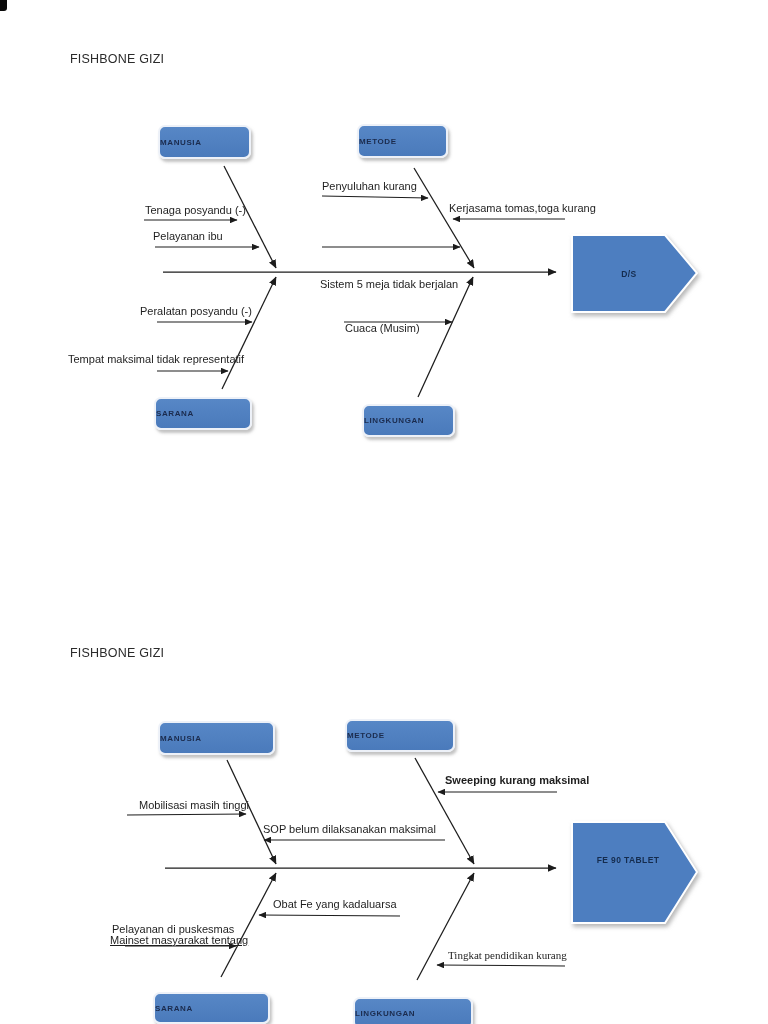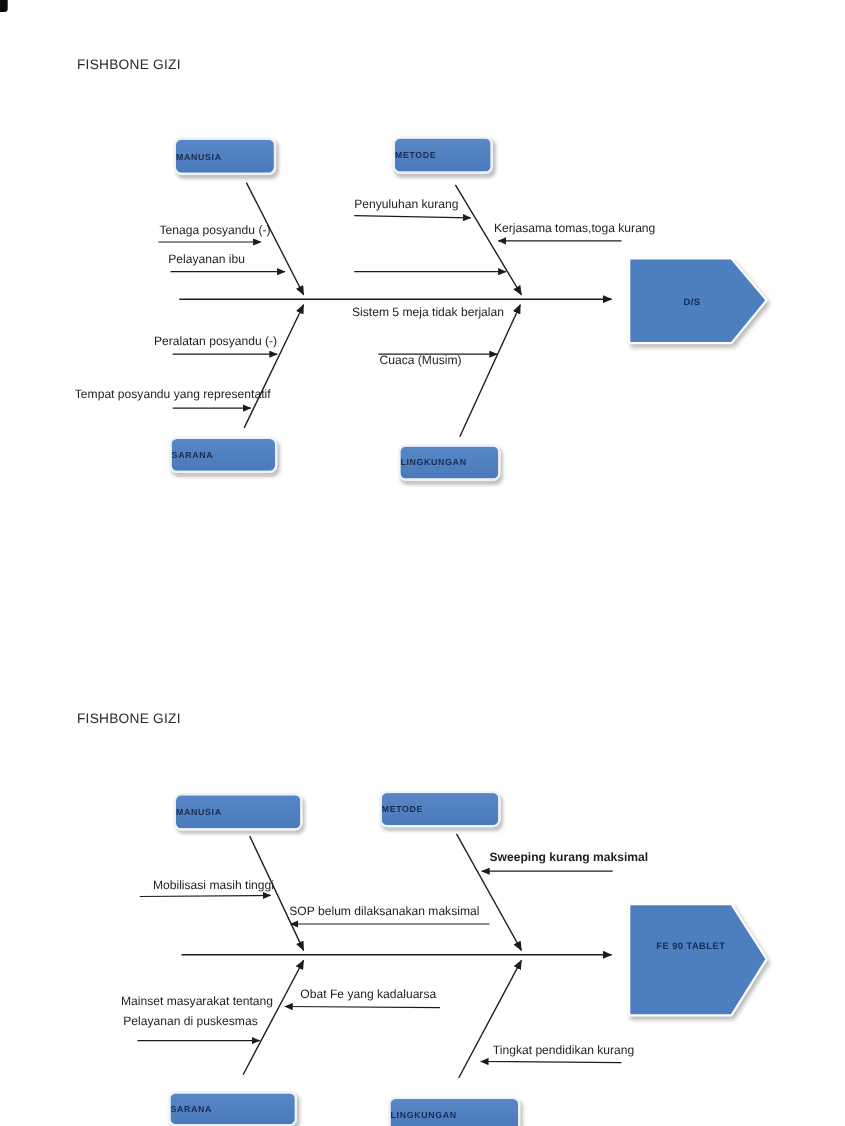--- a/index.html
+++ b/index.html
@@ -87,21 +87,21 @@
   <div class="cat-box" style="left:362px;top:404px;width:93px;height:33px;">
     <span>LINGKUNGAN</span>
   </div>
 
   <div class="cause" style="left:145px;top:204px;">Tenaga posyandu (-)</div>
   <div class="cause" style="left:153px;top:230px;">Pelayanan ibu</div>
   <div class="cause" style="left:322px;top:180px;text-align:center;">Penyuluhan kurang</div>
   <div class="cause" style="left:449px;top:202px;">Kerjasama tomas,toga kurang</div>
   <div class="cause" style="left:320px;top:230px;margin-top:48px;">Sistem 5 meja tidak berjalan</div>
   <div class="cause" style="left:140px;top:305px;">Peralatan posyandu (-)</div>
-  <div class="cause" style="left:68px;top:353px;">Tempat posyandu yang representatif</div>
+  <div class="cause" style="left:68px;top:353px;">Tempat maksimal tidak representatif</div>
   <div class="cause" style="left:345px;top:322px;">Cuaca (Musim)</div>
 
   <svg class="effect-svg" style="left:565px;top:228px;" width="140" height="92">
     <polygon points="7,7 100,7 132,45 100,84 7,84" style="filter:drop-shadow(2px 3px 2px rgba(125,125,125,.55));"></polygon>
     <text x="64" y="49" text-anchor="middle">D/S</text>
   </svg>
 
   <div class="diagram-title" style="left:70px;top:646px;">FISHBONE GIZI</div>
 
   <div class="cat-box" style="left:158px;top:721px;width:117px;height:34px;">
@@ -113,23 +113,23 @@
   <div class="cat-box" style="left:153px;top:992px;width:117px;height:32px;">
     <span>SARANA</span>
   </div>
   <div class="cat-box" style="left:353px;top:997px;width:120px;height:32px;">
     <span>LINGKUNGAN</span>
   </div>
 
   <div class="cause" style="left:127px;top:799px;padding-left:12px;">Mobilisasi masih tinggi</div>
   <div class="cause" style="left:445px;top:774px;font-weight:bold;">Sweeping kurang maksimal</div>
   <div class="cause" style="left:263px;top:823px;">SOP belum dilaksanakan maksimal</div>
-  <div class="cause" style="left:110px;top:905px;">Mainset masyarakat tentang</div>
+  <div class="cause" style="left:110px;top:934px;text-decoration:underline;">Mainset masyarakat tentang</div>
   <div class="cause" style="left:273px;top:898px;">Obat Fe yang kadaluarsa</div>
   <div class="cause" style="left:112px;top:923px;">Pelayanan di puskesmas</div>
-  <div class="cause" style="left:448px;top:949px;">Tingkat pendidikan kurang</div>
+  <div class="cause" style="left:448px;top:949px;font-family:Liberation Serif, serif;">Tingkat pendidikan kurang</div>
 
   <svg class="effect-svg" style="left:565px;top:815px;" width="140" height="116">
     <polygon points="7,7 100,7 132,57 100,108 7,108" style="filter:drop-shadow(2px 3px 2px rgba(125,125,125,.55));"></polygon>
     <text x="63" y="48" text-anchor="middle">FE 90 TABLET</text>
   </svg>
 
 </div>
 
 </body></html>

